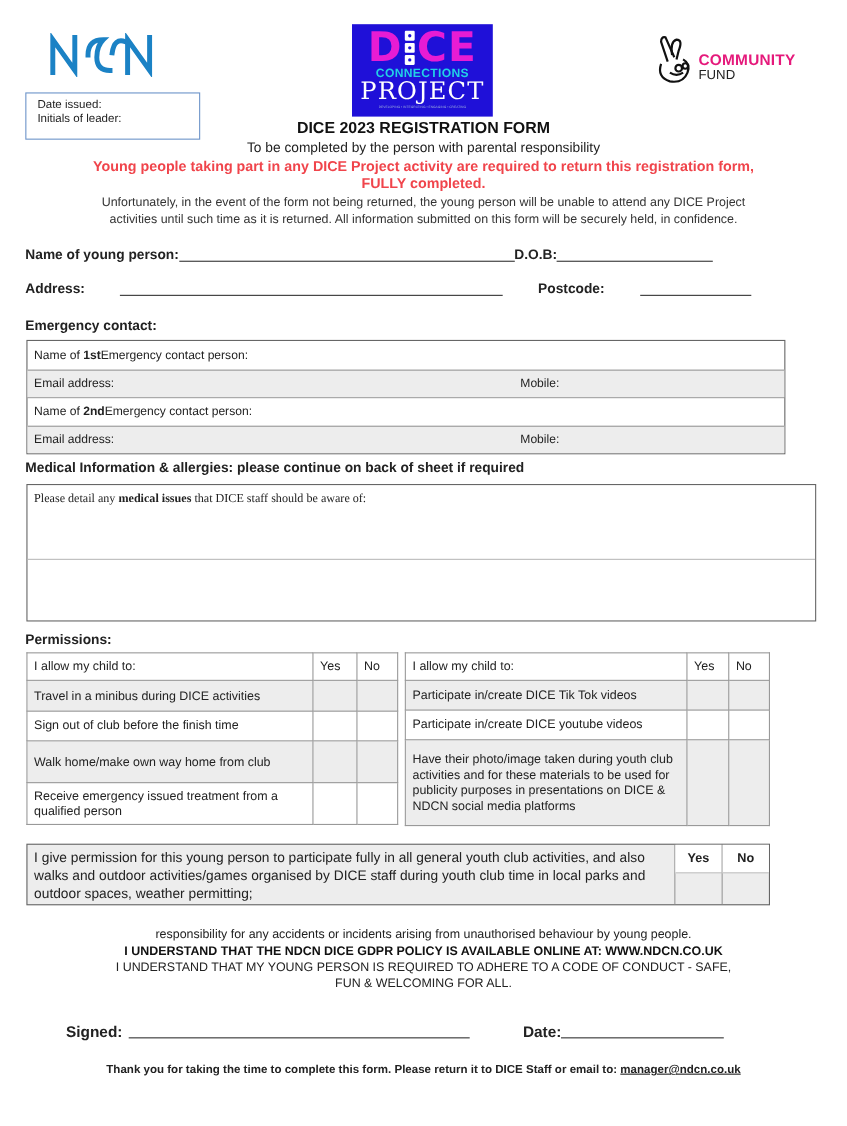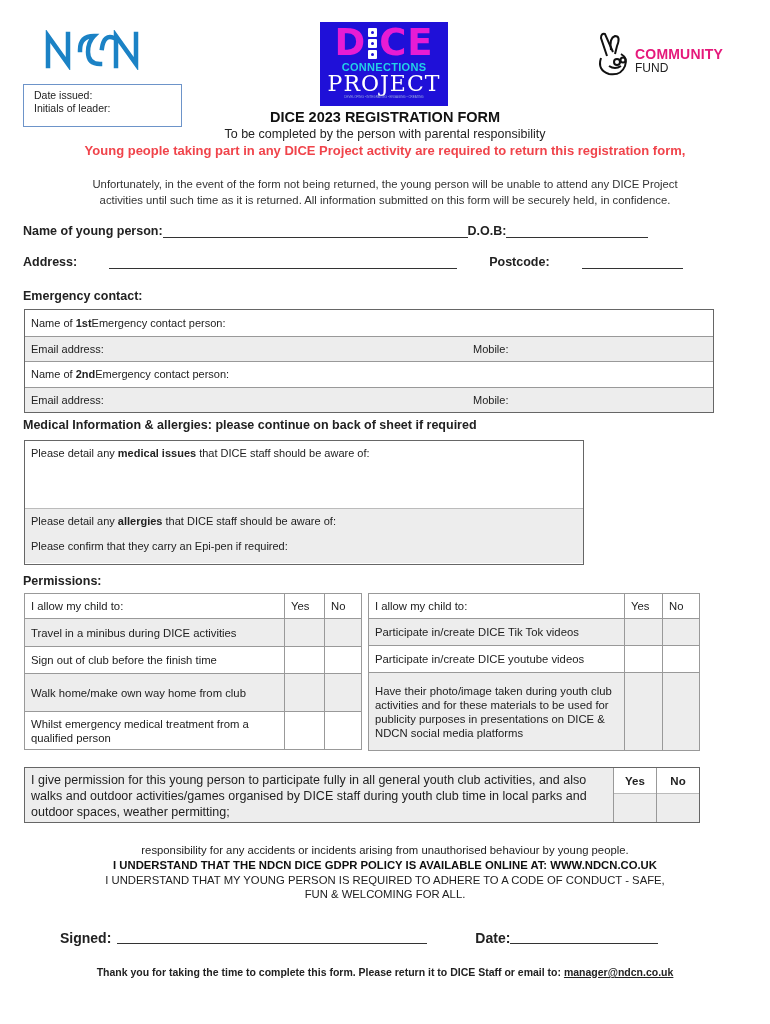--- a/index.html
+++ b/index.html
@@ -37,21 +37,21 @@
   .sec-head { left: 23px; font-weight: bold; font-size: 12.5px; color: #222; }
 
   
   .contact-tbl { left: 24px; top: 309px; width: 690px; border: 1.5px solid #666; }
   .contact-tbl .row { height: 25.5px; display: flex; align-items: center; padding-left: 6px; font-size: 11px; color: #222; border-top: 1px solid #999; }
   .contact-tbl .row:first-child { border-top: none; }
   .contact-tbl .row.grey { background: #ededed; }
   .contact-tbl .mob { position: absolute; left: 448px; }
 
   
-  .med-tbl { left: 24px; top: 440px; width: 560px; height: 125px; border: 1.5px solid #666; }
+  .med-tbl { left: 24px; top: 440px; width: 718px; height: 125px; border: 1.5px solid #666; font-family: Liberation Serif, serif; }
   .med-top { height: 68px; padding: 6px; font-size: 11px; color: #222; border-bottom: 1px solid #bbb; }
   .med-bot { height: 54px; background: #ededed; padding: 6px; font-size: 11px; color: #222; }
   .med-bot div + div { margin-top: 13px; }
 
   
   .perm { border: 1.5px solid #666; border-collapse: collapse; font-size: 11.3px; color: #222; }
   .perm td, .perm th { border: 1px solid #999; padding: 3px 6px; text-align: left; vertical-align: middle; line-height: 14px; }
   .perm th { font-weight: normal; background: #fff; height: 25px; }
   .perm tr.grey td { background: #ededed; }
   .perm td.cb { padding: 0; }
@@ -121,20 +121,21 @@
 
 <div class="abs issued-box">
   <div>Date issued:</div>
   <div>Initials of leader:</div>
 </div>
 
 <div class="abs title">DICE 2023 REGISTRATION FORM</div>
 <div class="abs sub">To be completed by the person with parental responsibility</div>
 <div class="abs red">
   <div>Young people taking part in any DICE Project activity are required to return this registration form,</div>
+  <div>FULLY completed.</div>
 </div>
 <div class="abs notice">
   <div>Unfortunately, in the event of the form not being returned, the young person will be unable to attend any DICE Project</div>
   <div>activities until such time as it is returned. All information submitted on this form will be securely held, in confidence.</div>
 </div>
 
 <div class="abs field-row" style="top:224px;">
   <span>Name of young person:</span>
   <span class="line" style="width:305px;"></span>
   <span>D.O.B:</span>
@@ -163,24 +164,20 @@
   <div class="row grey" style="position:relative;">
     <span>Email address:</span>
     <span class="mob">Mobile:</span>
   </div>
 </div>
 
 <div class="abs sec-head" style="top:418px;">Medical Information &amp; allergies: please continue on back of sheet if required</div>
 <div class="abs med-tbl">
   <div class="med-top">
     <span>Please detail any </span><b>medical issues</b><span> that DICE staff should be aware of:</span>
-  </div>
-  <div class="med-bot">
-    <div><span>Please detail any </span><b>allergies</b><span> that DICE staff should be aware of:</span></div>
-    <div>Please confirm that they carry an Epi-pen if required:</div>
   </div>
 </div>
 
 <div class="abs sec-head" style="top:574px;">Permissions:</div>
 
 <table class="abs perm perm-left">
   <tbody>
       <tr>
     <th>I allow my child to:</th>
     <th style="width:40px;">Yes</th>
@@ -195,21 +192,21 @@
     <td>Sign out of club before the finish time</td>
     <td class="cb"></td>
     <td class="cb"></td>
   </tr>
   <tr class="grey" style="height:38px;">
     <td>Walk home/make own way home from club</td>
     <td class="cb"></td>
     <td class="cb"></td>
   </tr>
   <tr style="height:38px;">
-    <td>Whilst emergency medical treatment from a qualified person</td>
+    <td>Receive emergency issued treatment from a qualified person</td>
     <td class="cb"></td>
     <td class="cb"></td>
   </tr>
 </tbody>
   </table>
 
 <table class="abs perm perm-right">
   <tbody>
       <tr>
     <th>I allow my child to:</th>

